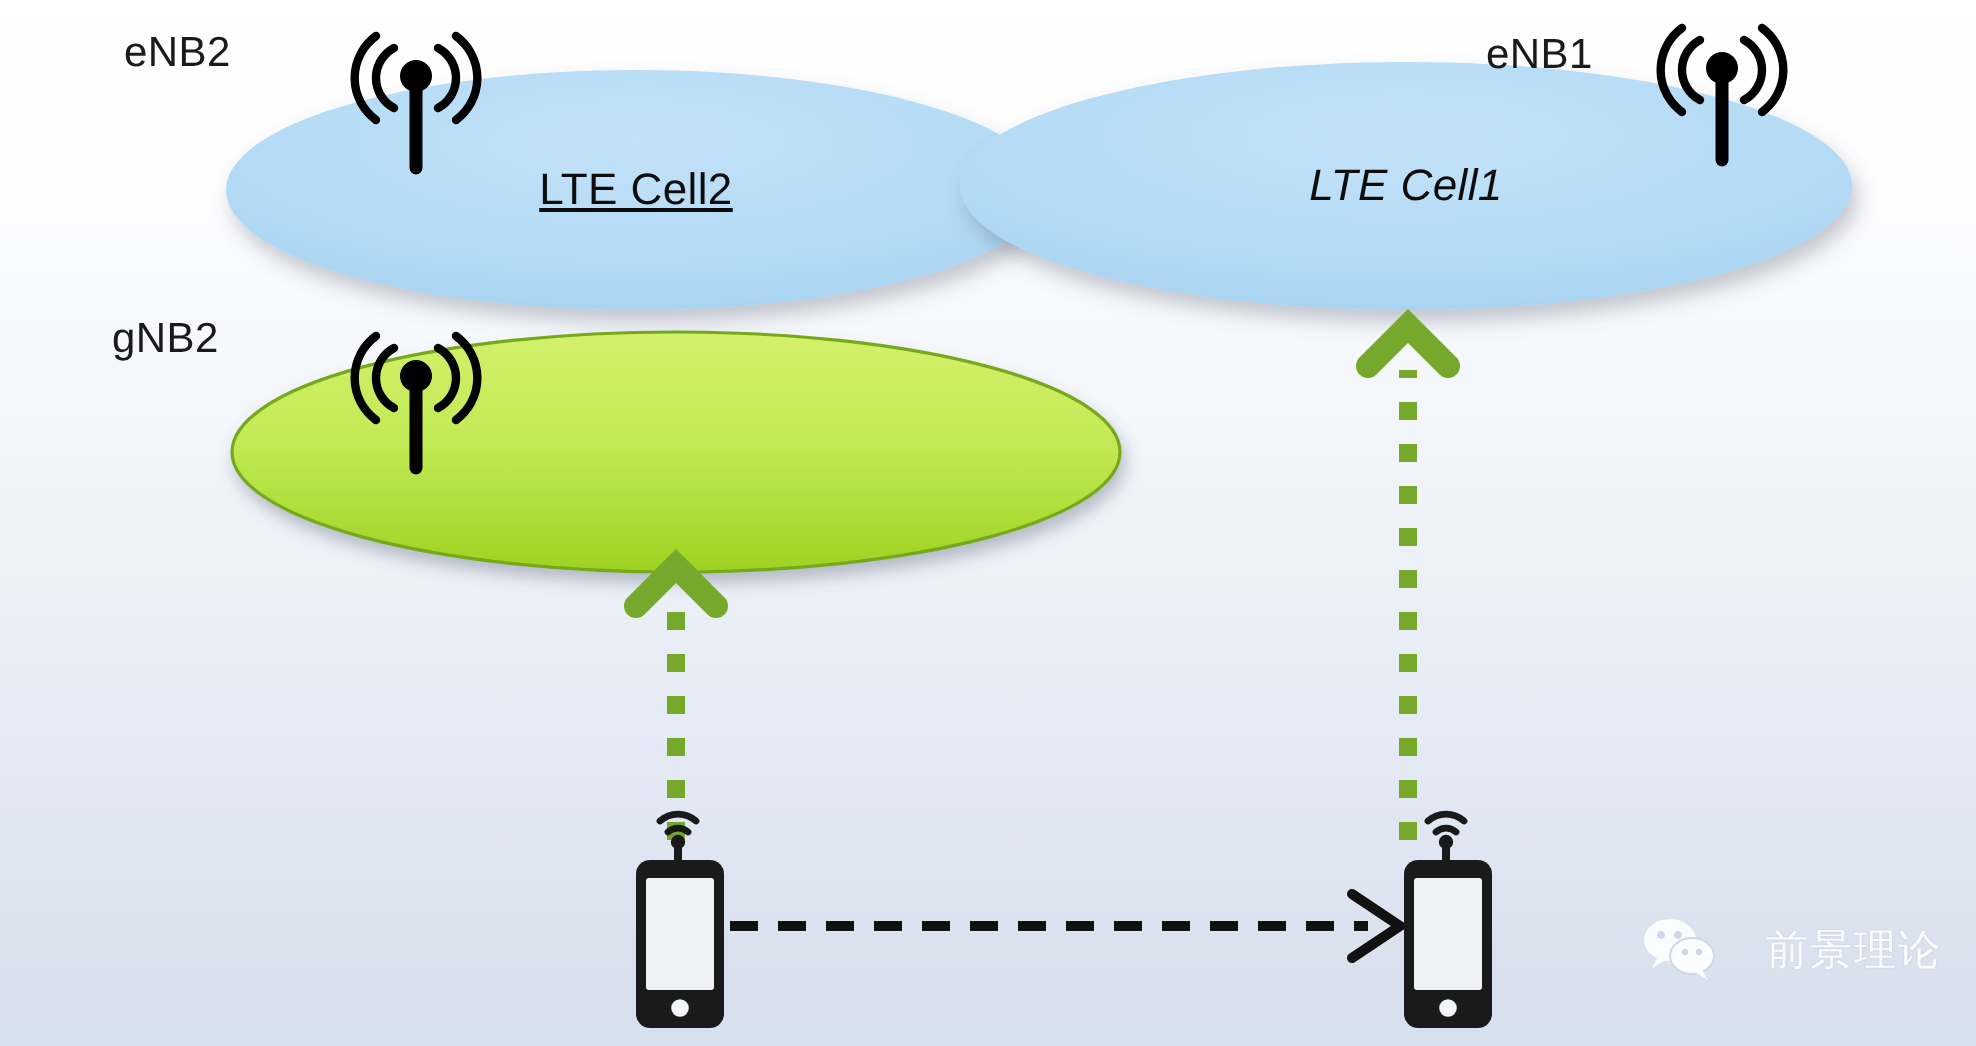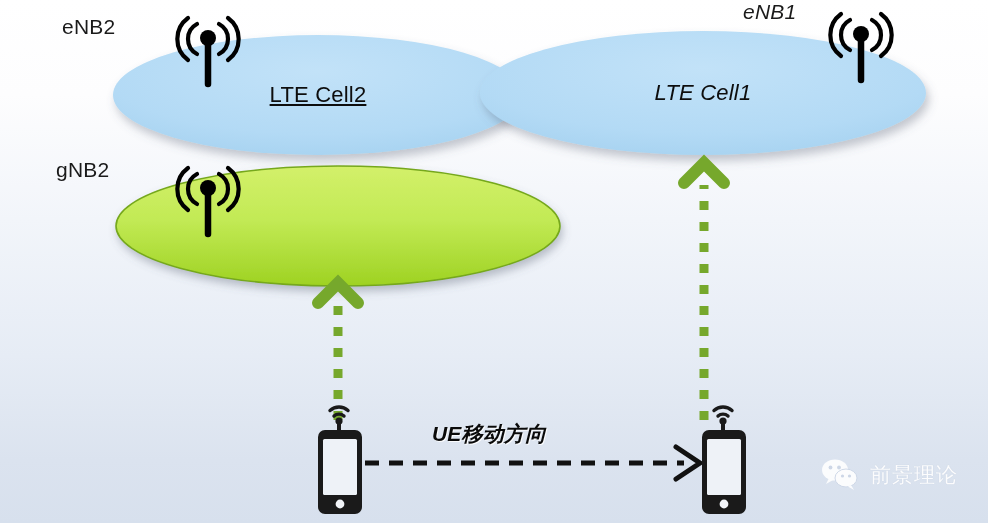--- a/index.html
+++ b/index.html
@@ -51,21 +51,21 @@
     font-weight: 600;
     color: #0a0a0a;
     text-shadow: 1px 1px 0 rgba(255,255,255,0.85);
   }
   .wm {
     position: absolute;
     left: 820px;
     top: 458px;
     display: flex;
     align-items: center;
-    gap: 10px;
+    gap: 23px;
     opacity: 0.92;
   }
   .wm-text {
     font-size: 21px;
     color: #ffffff;
     letter-spacing: 1px;
     text-shadow: 0 0 1px rgba(160,175,200,0.55);
   }
 </style>
 </head>
@@ -160,30 +160,29 @@
         <path d="M 2 6.5 A 13.5 13.5 0 0 1 20 6.5" fill="none" stroke="#1a1a1a" stroke-width="3.4" stroke-linecap="round"></path>
         <path d="M 11 18 L 11 26" stroke="#1a1a1a" stroke-width="4" stroke-linecap="round"></path>
       </g>
       <rect x="0" y="0" width="44" height="84" rx="7" ry="7" fill="#1a1a1a"></rect>
       <rect x="5" y="9" width="34" height="56" rx="1.5" ry="1.5" fill="#eef2f7"></rect>
       <circle cx="22" cy="74" r="4.4" fill="#f2f5f9"></circle>
     </g>
   </svg>
 
   <div class="lbl node-label" style="left:62px; top:15px;">eNB2</div>
-  <div class="lbl node-label" style="left:743px; top:0;font-style:italic;">eNB1</div>
+  <div class="lbl node-label" style="left:743px; top:16px;">eNB1</div>
   <div class="lbl node-label" style="left:56px; top:158px;">gNB2</div>
 
   <div class="lbl cell-label" style="left:218px; top:82px; width:200px;text-decoration:underline;">LTE Cell2</div>
   <div class="lbl cell-label" style="left:603px; top:80px; width:200px;font-style:italic;">LTE Cell1</div>
 
   <div class="lbl cell-label" style="left:238px; top:188px; width:200px;">
   </div>
 
-  <div class="lbl ue-dir-label" style="left:432px; top:420px;">UE移动方向</div>
 
   <div class="wm">
     <svg width="40" height="34" viewBox="0 0 40 34">
       <ellipse cx="15" cy="12" rx="13" ry="10.5" fill="#ffffff" opacity="0.95"></ellipse>
       <path d="M 9 20 L 6 26 L 13 22 Z" fill="#ffffff" opacity="0.95"></path>
       <circle cx="10.5" cy="9.5" r="1.9" fill="#ccd6e6"></circle>
       <circle cx="19" cy="9.5" r="1.9" fill="#ccd6e6"></circle>
       <ellipse cx="26" cy="20" rx="11" ry="9" fill="#ffffff" opacity="0.97" stroke="#ccd6e6" stroke-width="1"></ellipse>
       <path d="M 31 27 L 34 32 L 28 28.5 Z" fill="#ffffff" opacity="0.97"></path>
       <circle cx="22.5" cy="18" r="1.6" fill="#ccd6e6"></circle>

